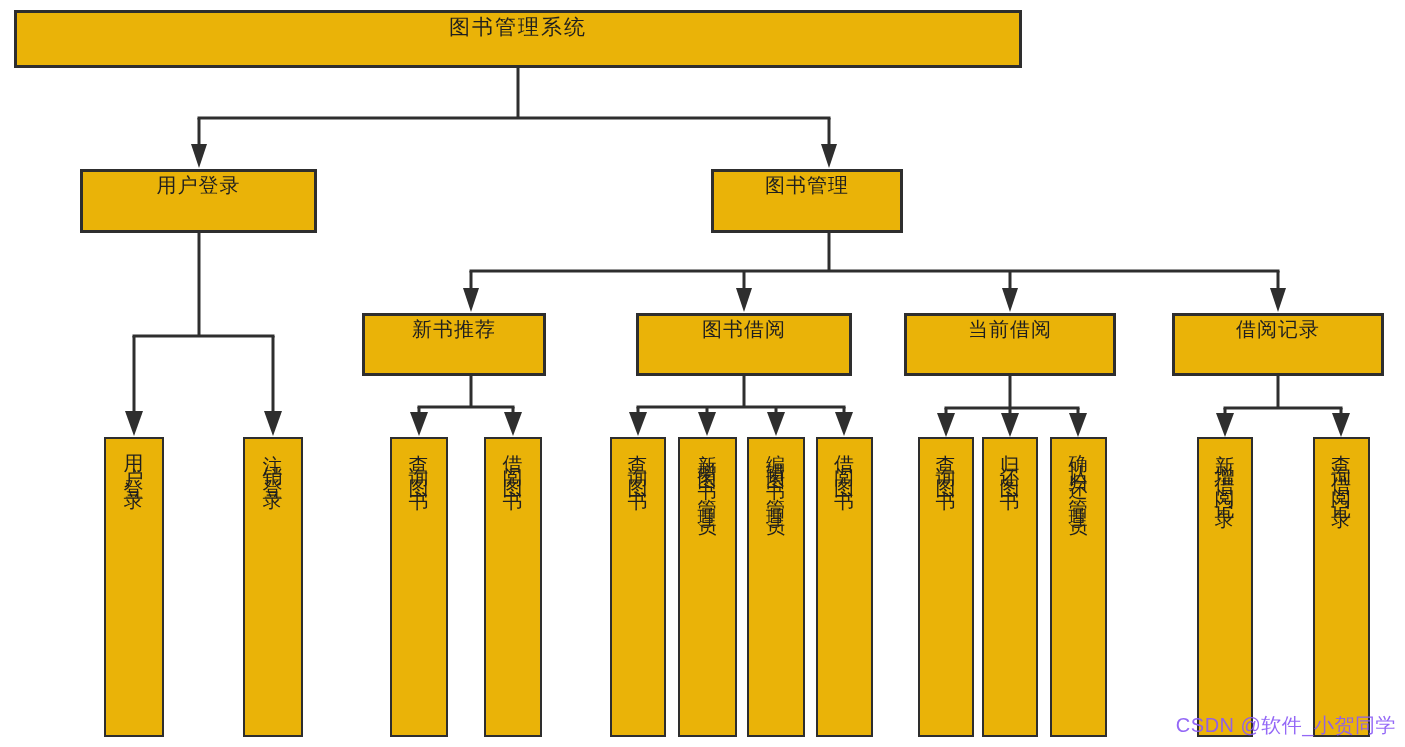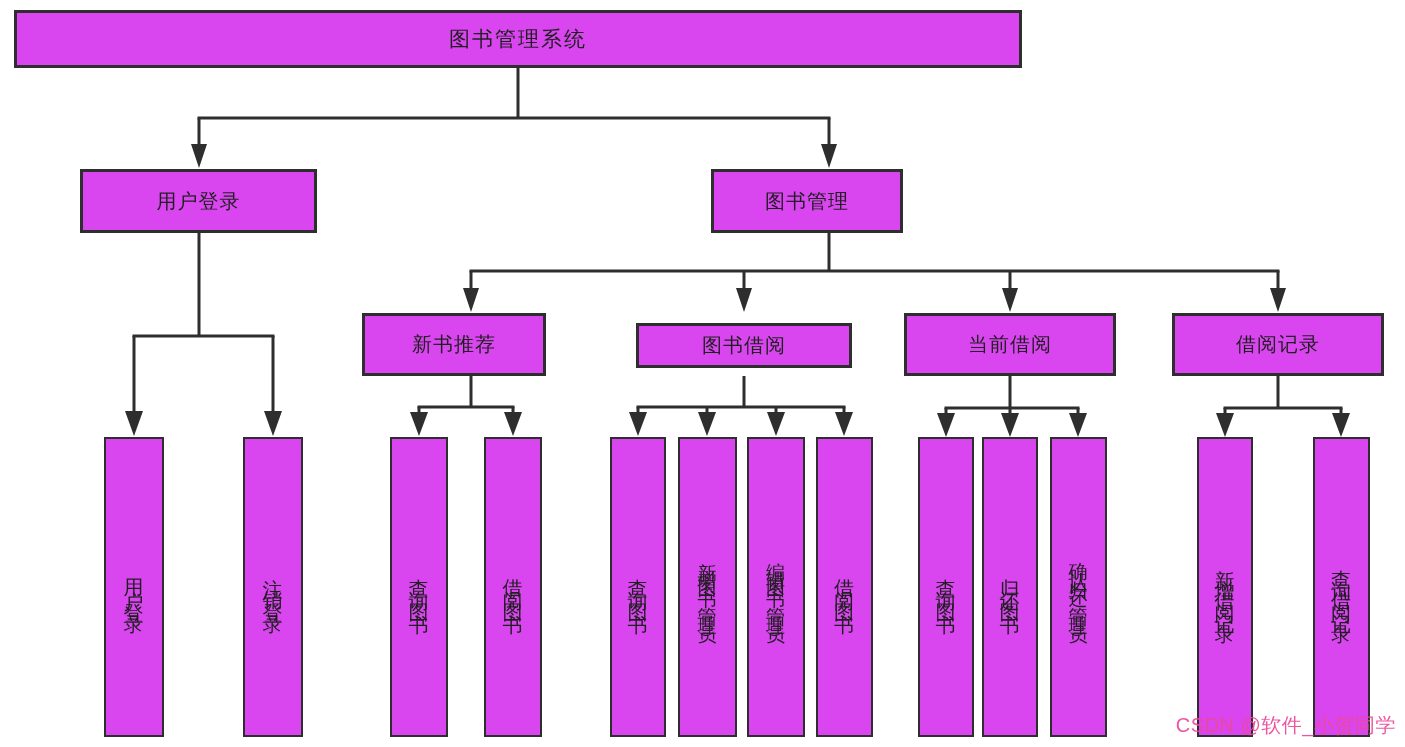--- a/index.html
+++ b/index.html
@@ -7,44 +7,44 @@
   body { font-family:"Liberation Sans","DejaVu Sans",sans-serif; }
   #canvas {
     position:relative;
     width:1405px; height:747px;
     background:#ffffff;
     overflow:hidden;
   }
   #connectors { position:absolute; left:0; top:0; z-index:1; }
   .box {
     position:absolute;
-    background:#d946ef;
+    background:#eab308;
     border:3px solid #2e2e2e;
-    display:flex; align-items:center; justify-content:center;
+    display:flex; justify-content:center;
     color:#1f1f1f;
     z-index:2;
   }
   .hlabel { font-size:20px; letter-spacing:1px; white-space:nowrap; }
   .root .hlabel { font-size:21px; letter-spacing:2px; }
   .vbox { border-width:2px; }
   .vtext {
     writing-mode:vertical-rl;
     text-orientation:mixed;
     font-size:20px;
     letter-spacing:12px;
     line-height:1;
     white-space:nowrap;
   }
   .v6 .vtext { letter-spacing:11px; }
   .v9 .vtext { font-size:19px; letter-spacing:9px; }
   #watermark {
     position:absolute;
     right:9px; top:712px;
     font-size:20px;
-    color:#ec4899;
+    color:#8b5cf6;
     letter-spacing:0.5px;
     z-index:3;
     opacity:0.92;
     white-space:nowrap;
   }
 </style>
 </head>
 <body>
 
 <div id="canvas">
@@ -129,21 +129,21 @@
   <div class="box" style="left:80px;top:169px;width:237px;height:64px">
     <span class="hlabel">用户登录</span>
   </div>
   <div class="box" style="left:711px;top:169px;width:192px;height:64px">
     <span class="hlabel">图书管理</span>
   </div>
 
   <div class="box" style="left:362px;top:313px;width:184px;height:63px">
     <span class="hlabel">新书推荐</span>
   </div>
-  <div class="box" style="left:636px;top:323px;width:216px;height:45px">
+  <div class="box" style="left:636px;top:313px;width:216px;height:63px">
     <span class="hlabel">图书借阅</span>
   </div>
   <div class="box" style="left:1172px;top:313px;width:212px;height:63px">
     <span class="hlabel">借阅记录</span>
   </div>
   <div class="box" style="left:904px;top:313px;width:212px;height:63px">
     <span class="hlabel">当前借阅</span>
   </div>
 
   <div class="box vbox" style="left:104px;top:437px;width:60px;height:300px">

